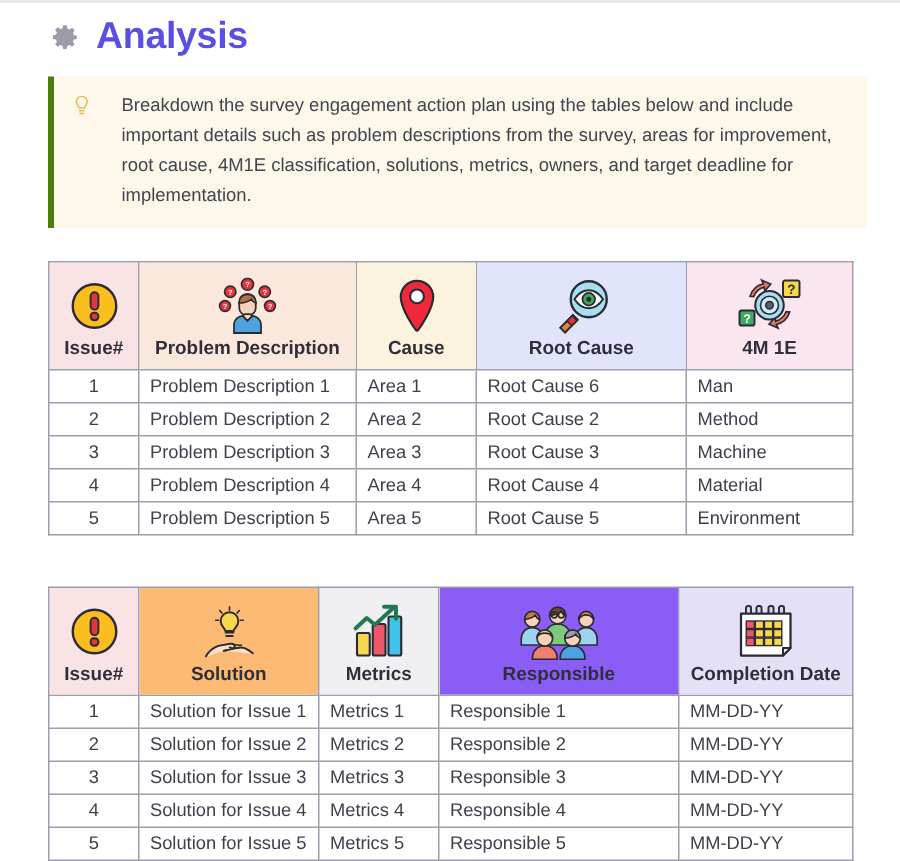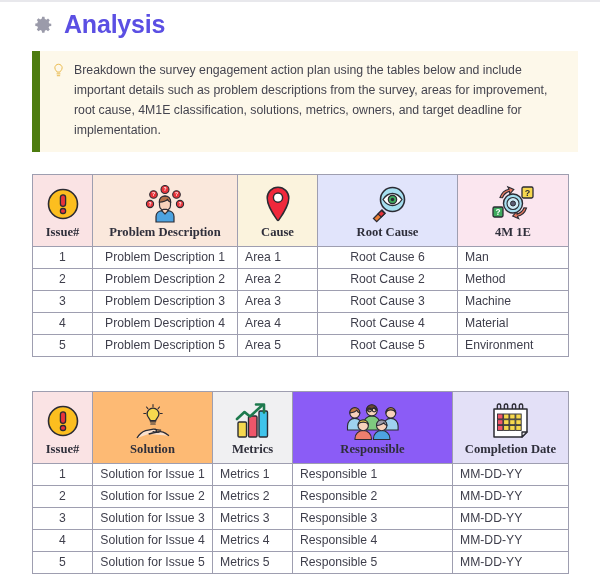--- a/index.html
+++ b/index.html
@@ -41,24 +41,24 @@
     letter-spacing: -0.2px;
     line-height: 1;
   }
 
   
   .callout {
     margin: 8px 0 0 2px;
     width: 546px;
     box-sizing: border-box;
     background: #fdf8ea;
-    border-left: 8px solid #4d7c0f;
+    border-left: 4px solid #4d7c0f;
     padding: 10px 14px 11px 12px;
     display: flex;
-    gap: 9px;
+    gap: 20px;
     align-items: flex-start;
   }
   .bulb-icon { width: 13px; height: 16px; flex: 0 0 auto; margin-top: 2px; }
   .callout-text {
     font-size: 12.3px;
     line-height: 1.62;
     color: #44444f;
   }
 
   
@@ -86,31 +86,31 @@
   .hdr-inner {
     display: flex;
     flex-direction: column;
     align-items: center;
     justify-content: flex-end;
     height: 100%;
     gap: 2px;
   }
   .hdr-icon { height: 40px; display: flex; align-items: center; justify-content: center; }
   .hdr-icon svg { display: block; }
-  .hdr-label { line-height: 1.1; font-family: Liberation Serif, serif; }
+  .hdr-label { line-height: 1.1; }
 
   table.grid tbody td {
     height: 22px;
     font-size: 12.2px;
     color: #3f3f4c;
     padding: 2px 7px;
     background: #ffffff;
   }
   td.c-num { text-align: center; }
-  td.c-left { text-align: center; }
+  td.c-left { text-align: left; }
   td.c-center { text-align: left; }
 
   
   .t1 col.w1 { width: 60px; }
   .t1 col.w2 { width: 145px; }
   .t1 col.w3 { width: 80px; }
   .t1 col.w4 { width: 140px; }
   .t1 col.w5 { width: 111px; }
   
   .t2 col.w1 { width: 60px; }

